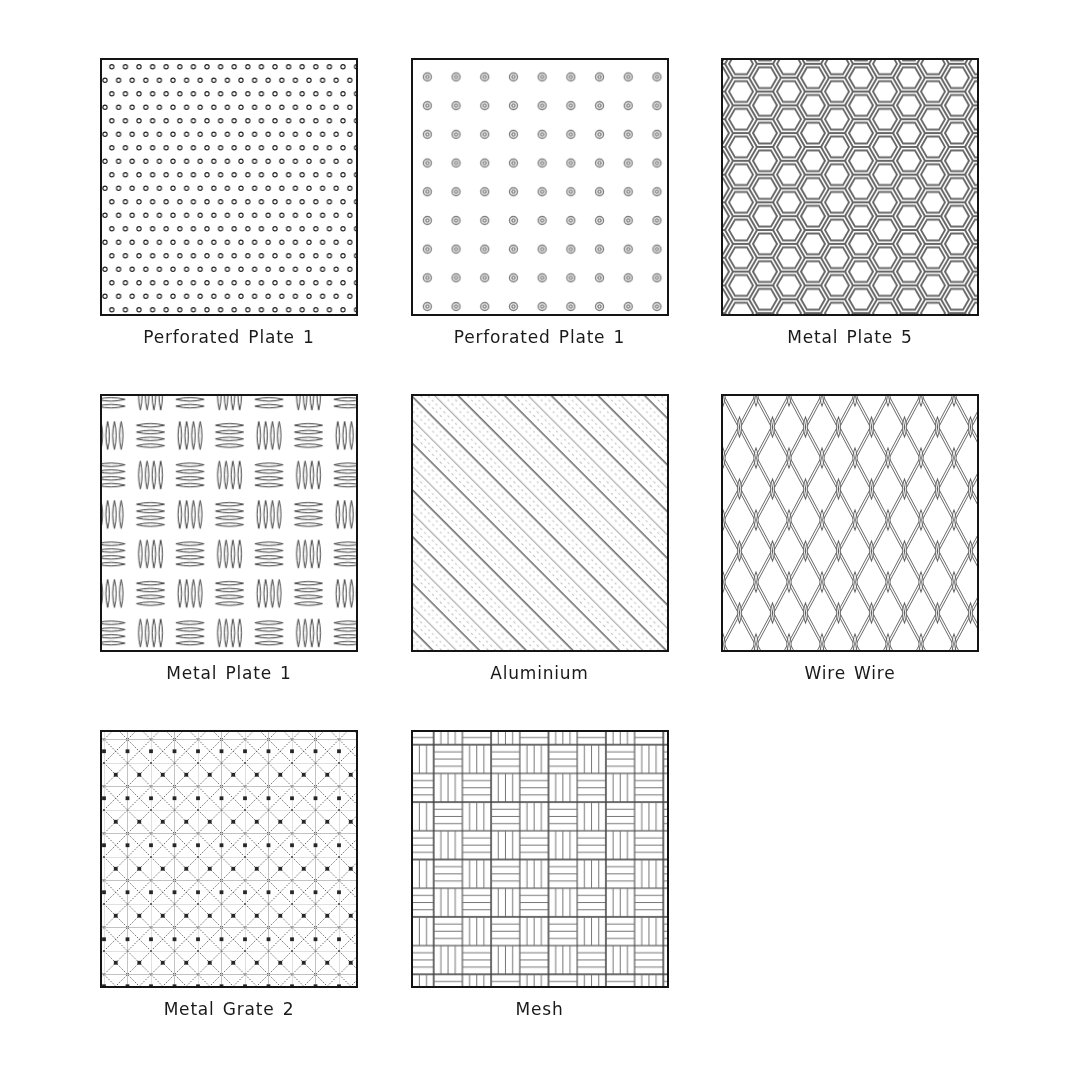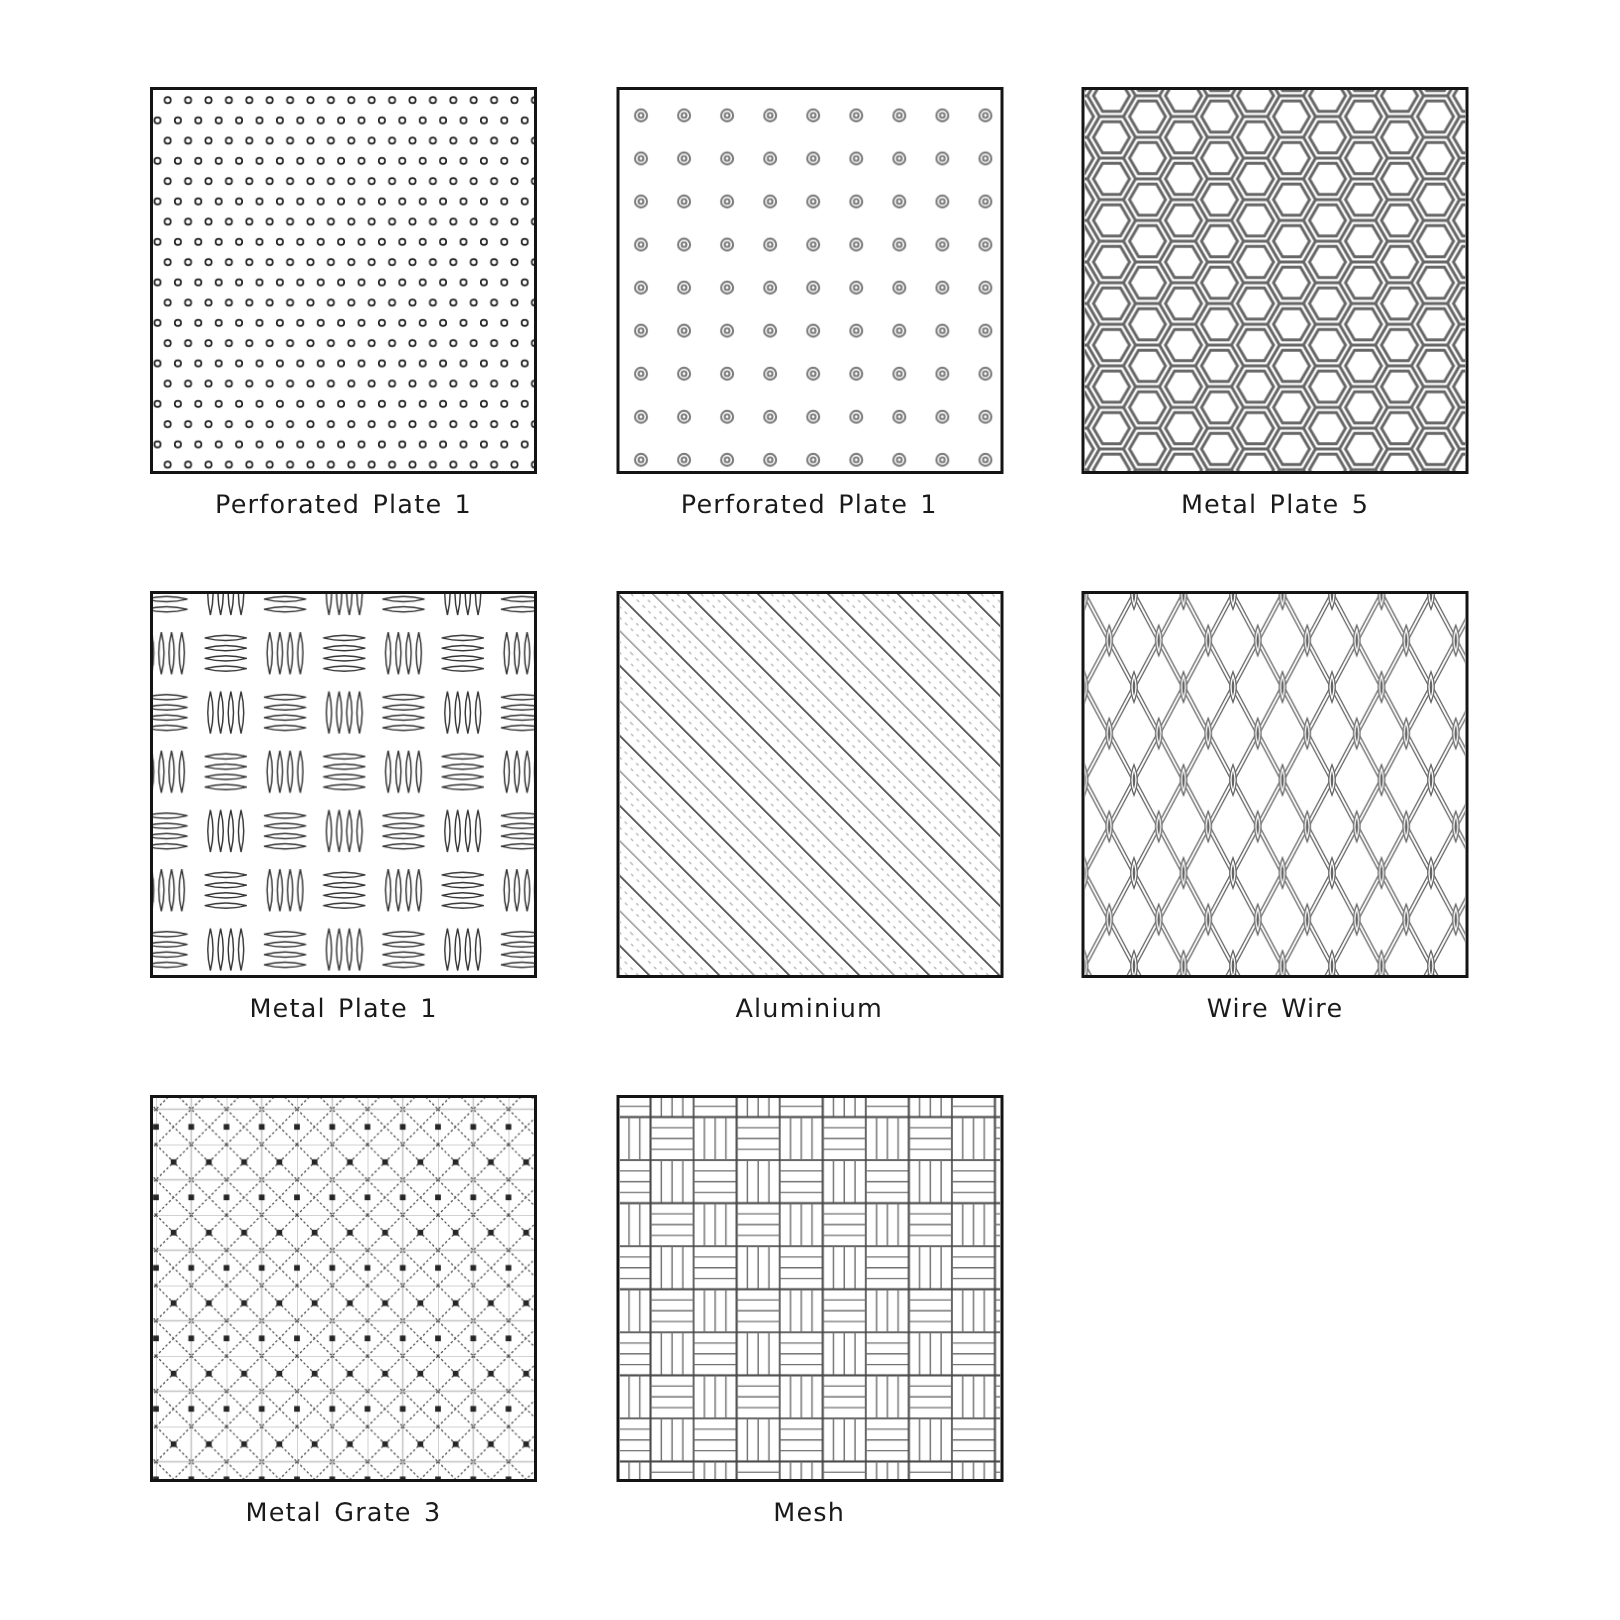--- a/index.html
+++ b/index.html
@@ -172,21 +172,21 @@
             <rect x="9.85" y="9.85" width="3.8" height="3.8"></rect>
             <rect x="33.35" y="9.85" width="3.8" height="3.8"></rect>
             <rect x="-1.9" y="33.35" width="3.8" height="3.8"></rect>
             <rect x="21.6" y="33.35" width="3.8" height="3.8"></rect>
             <rect x="45.1" y="33.35" width="3.8" height="3.8"></rect>
           </g>
         </pattern>
       </defs>
       <rect width="254" height="254" fill="url(#p8)"></rect>
     </svg>
-    <figcaption class="swatch-label">Metal Grate 3</figcaption>
+    <figcaption class="swatch-label">Metal Grate 2</figcaption>
   </figure>
 
   <figure class="cell">
     <svg class="swatch" viewBox="0 0 254 254">
       <defs>
         <g id="cellH9">
           <rect x="0" y="0" width="28.7" height="28.7" fill="none" stroke="#474747" stroke-width="1.1"></rect>
           <g stroke="#6f6f6f" stroke-width="0.95">
             <line x1="0" y1="7.18" x2="28.7" y2="7.18"></line>
             <line x1="0" y1="14.35" x2="28.7" y2="14.35"></line>

